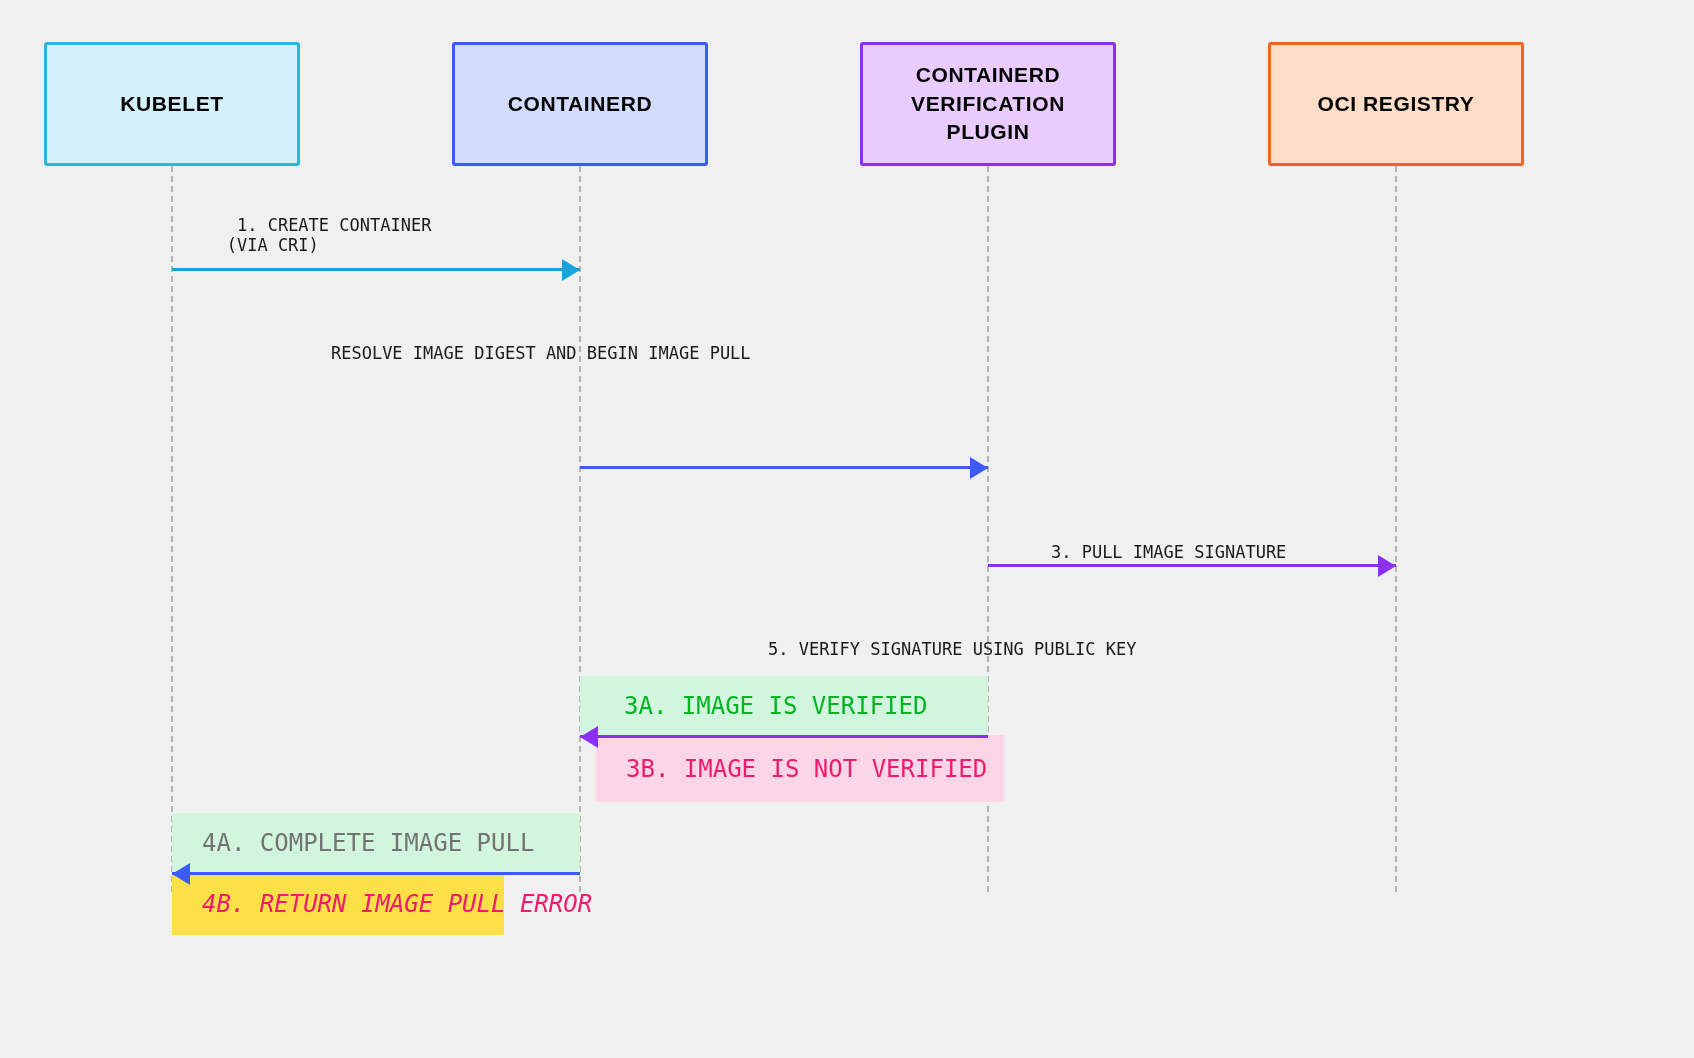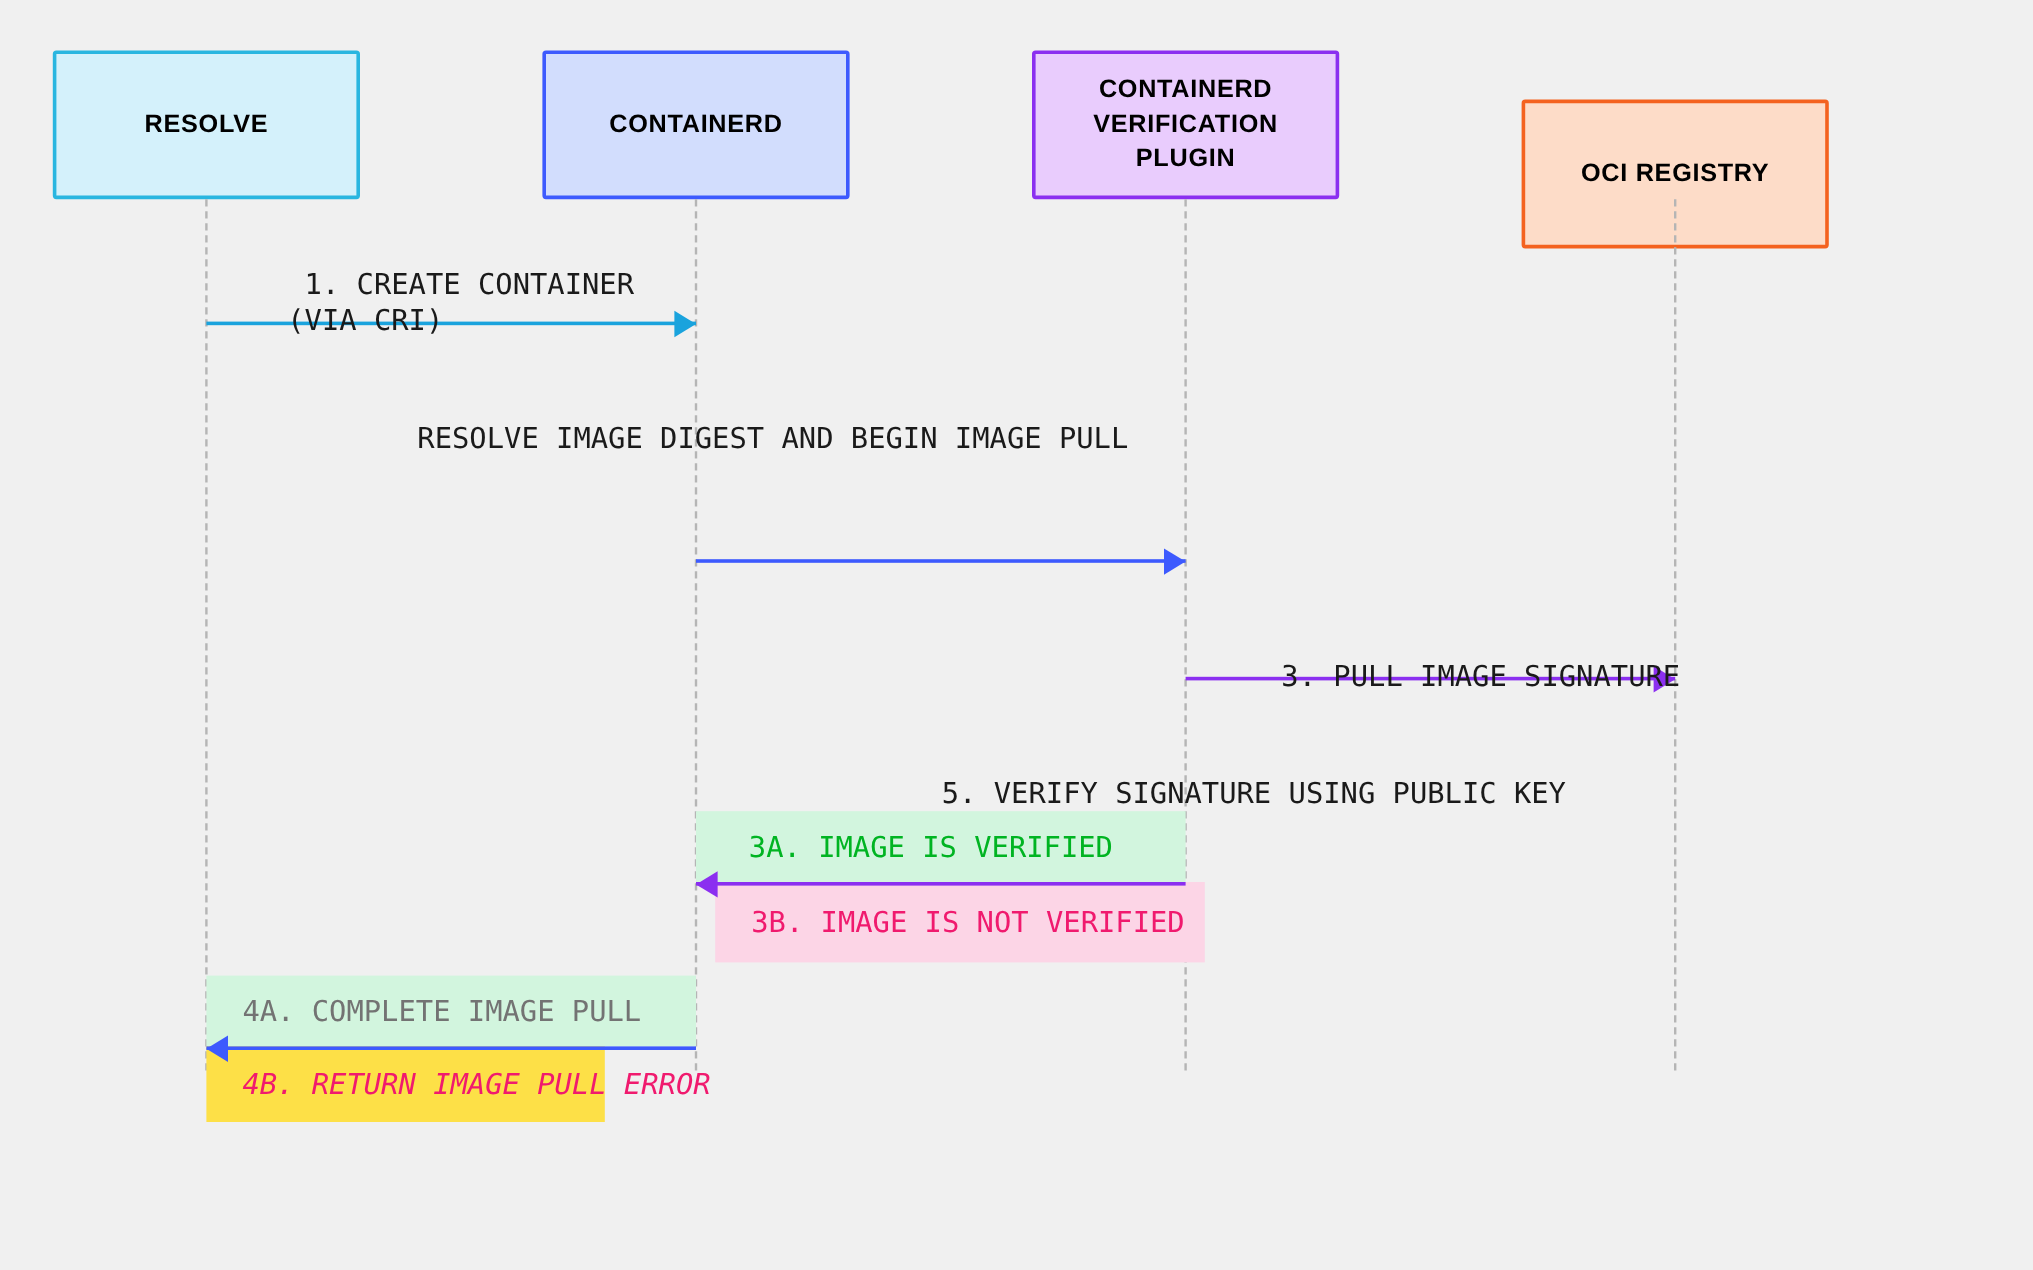--- a/index.html
+++ b/index.html
@@ -65,21 +65,21 @@
     border-top: 11px solid transparent;
     border-bottom: 11px solid transparent;
   }
   .arrow-right { border-left-width: 18px; border-left-style: solid; }
   .arrow-left  { border-right-width: 18px; border-right-style: solid; }
 
   
   .msg-label {
     position: absolute;
     font-family: "DejaVu Sans Mono", "Liberation Mono", monospace;
-    font-size: 24px;
+    font-size: 17px;
     color: #1a1a1a;
     white-space: pre;
     line-height: 1.22;
     letter-spacing: 0px;
   }
 
   
   .band {
     position: absolute;
     box-sizing: border-box;
@@ -91,31 +91,31 @@
     white-space: pre;
     padding-left: 30px;
   }
 </style>
 </head>
 <body style="background: rgb(240, 240, 240);">
 
 <div id="canvas" style="background: rgb(240, 240, 240);">
 
   <div class="participant" style="left: 44px; width: 256px; background: rgb(212, 241, 251); border-color: rgb(41, 182, 224);">
-    <span class="p-label">RESOLVE</span>
+    <span class="p-label">KUBELET</span>
   </div>
   <div class="participant" style="left: 452px; width: 256px; background: rgb(210, 221, 253); border-color: rgb(61, 90, 254);">
     <span class="p-label">CONTAINERD</span>
   </div>
   <div class="participant" style="left: 860px; width: 256px; background: rgb(233, 204, 253); border-color: rgb(139, 47, 240);">
     <span class="p-label">CONTAINERD
 VERIFICATION
 PLUGIN</span>
   </div>
-  <div class="participant" style="left: 1268px; width: 256px; background: rgb(253, 220, 200); border-color: rgb(244, 98, 31); margin-top: 41px;">
+  <div class="participant" style="left: 1268px; width: 256px; background: rgb(253, 220, 200); border-color: rgb(244, 98, 31);">
     <span class="p-label">OCI REGISTRY</span>
   </div>
 
   <div class="lifeline" style="left: 171px;"></div>
   <div class="lifeline" style="left: 579px;"></div>
   <div class="lifeline" style="left: 987px;"></div>
   <div class="lifeline" style="left: 1395px;"></div>
 
   <div class="band" style="left: 580px; top: 676px; width: 408px; height: 59px; background: rgb(210, 245, 222); color: rgb(0, 180, 34); padding-left: 44px;">
     <span>3A. IMAGE IS VERIFIED</span>

